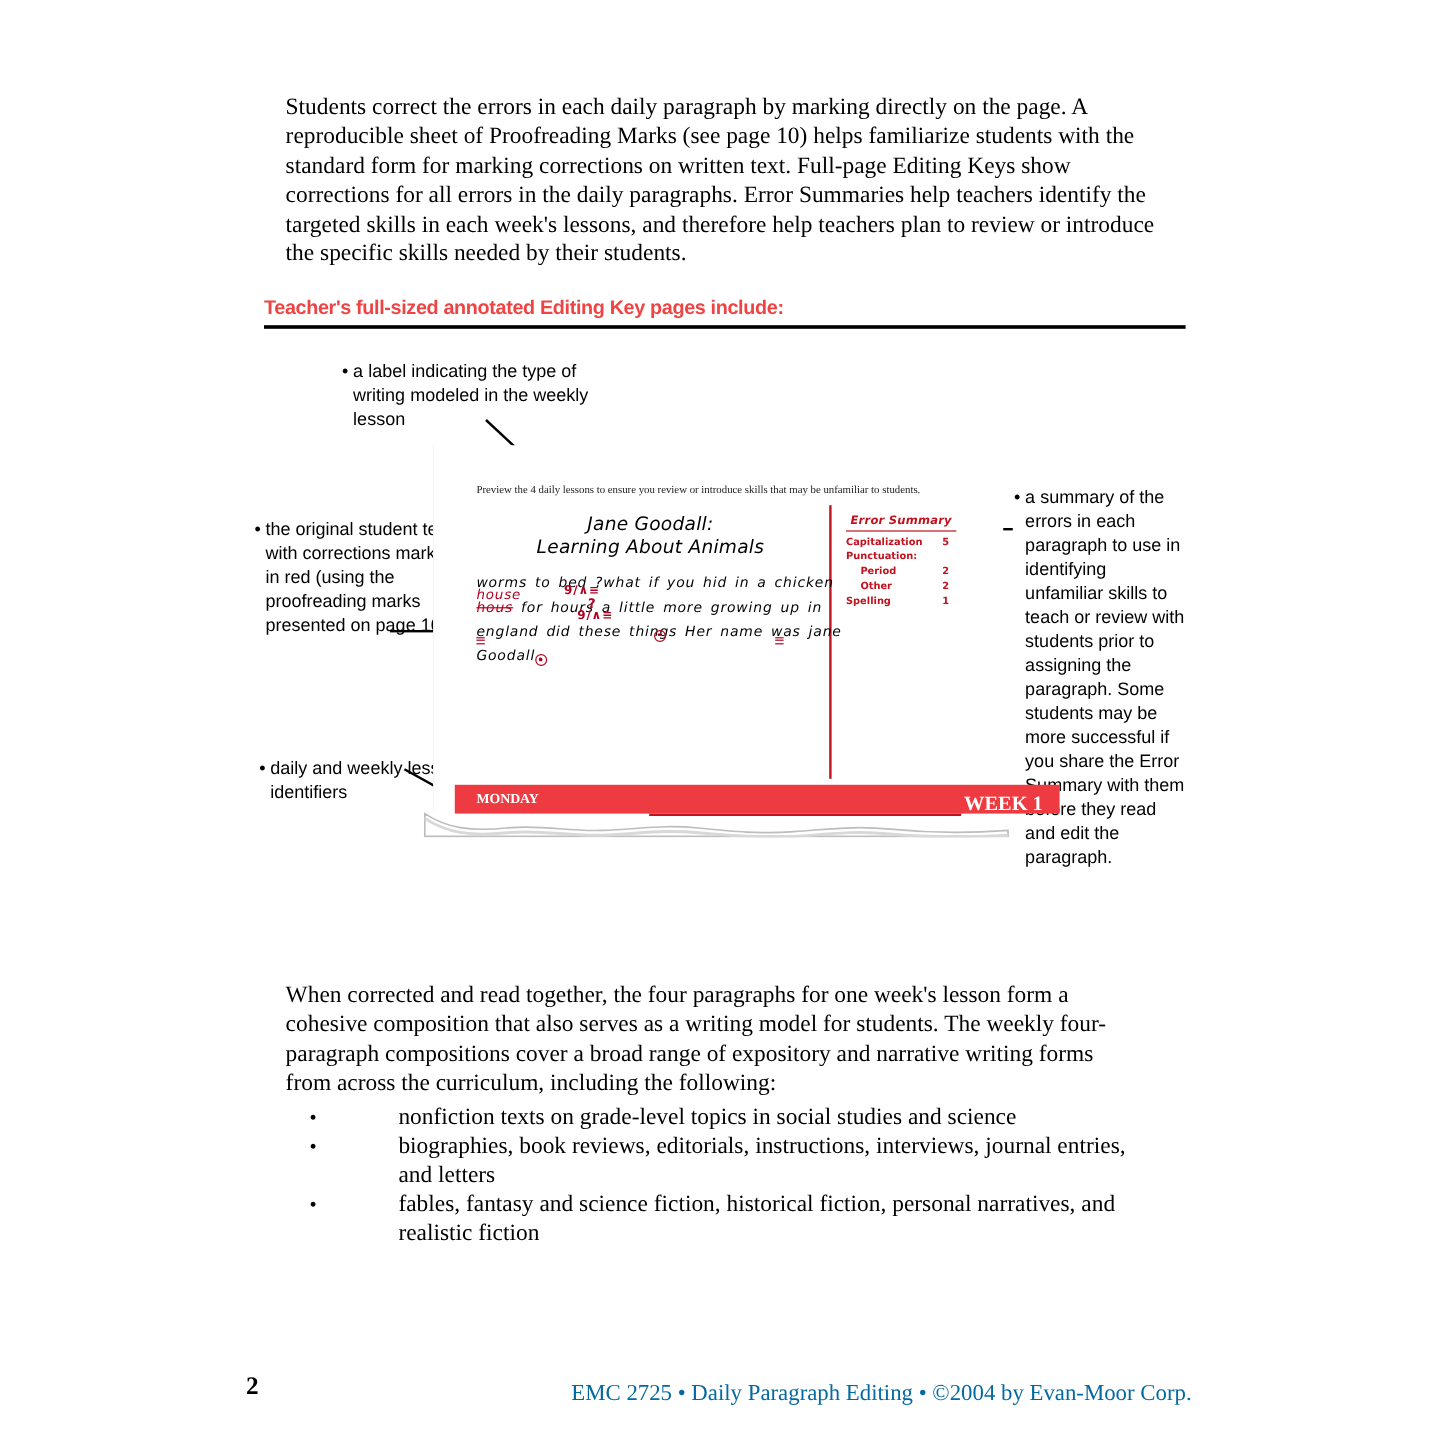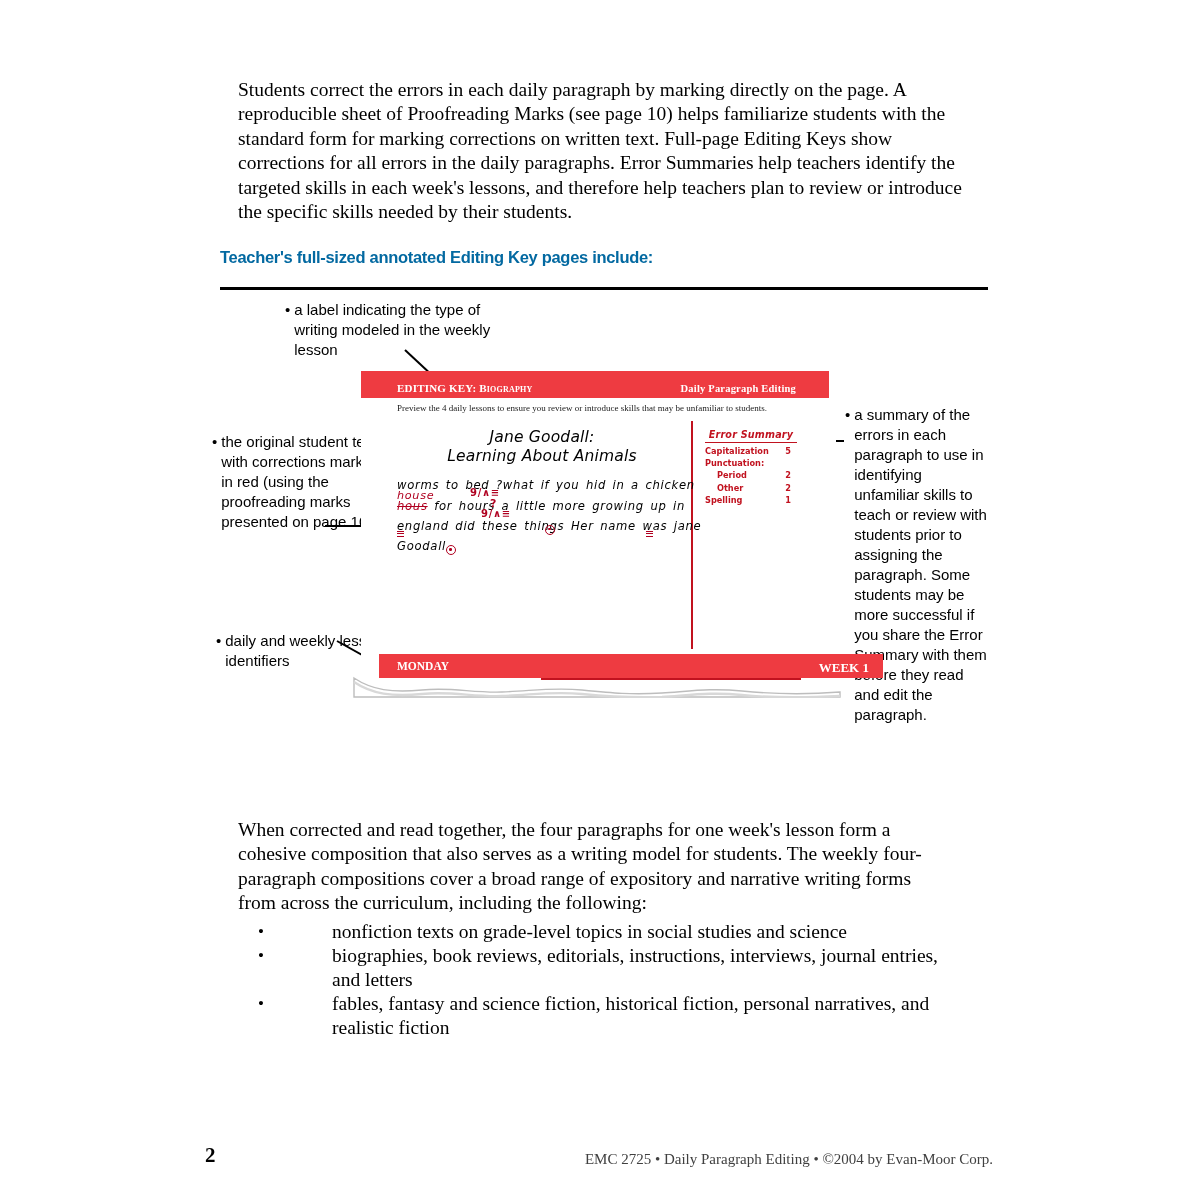--- a/index.html
+++ b/index.html
@@ -33,22 +33,22 @@
     position: absolute;
     left: 220px;
     top: 248px;
     width: 768px;
   }
   .section-head .label {
     font-family: "Liberation Sans", sans-serif;
     font-weight: bold;
     font-size: 16.5px;
     letter-spacing: -0.3px;
-    color: #0369a1;
-    padding-bottom: 20px;
+    color: #ef4444;
+    padding-bottom: 4px;
   }
   .section-head .rule {
     border-top: 3px solid #000;
     width: 768px;
     height: 0;
   }
 
   
   .callout {
     position: absolute;
@@ -278,21 +278,21 @@
     top: 283px;
     width: 504px;
     height: 24px;
     background: #ee3b41;
     color: #fff;
     font-family: "Liberation Serif", serif;
     font-weight: bold;
     font-size: 10.5px;
   }
   .sp-footer .left { position: absolute; left: 18px; top: 6px; font-variant: small-caps; font-size: 11.5px;}
-  .sp-footer .right { position: absolute; right: 14px; top: 6px; font-variant: small-caps; font-size: 13px; margin-left: 44px;}
+  .sp-footer .right { position: absolute; right: 14px; top: 6px; font-variant: small-caps; font-size: 17px; margin-left: 44px;}
   .sp-footer-rule {
     position: absolute;
     left: 180px;
     top: 307px;
     width: 260px;
     height: 1.6px;
     background: #c1121f;
   }
 
   
@@ -343,22 +343,22 @@
     top: 1143px;
     font-family: "Liberation Serif", serif;
     font-weight: bold;
     font-size: 21px;
   }
   .pg-credit {
     position: absolute;
     right: 207px;
     top: 1151px;
     font-family: "Liberation Serif", serif;
-    font-size: 15px;
-    color: #404040;
+    font-size: 19px;
+    color: #0369a1;
   }
 </style>
 </head>
 <body>
 
 <div class="intro">Students correct the errors in each daily paragraph by marking directly on the page. A reproducible sheet of Proofreading Marks (see page 10) helps familiarize students with the standard form for marking corrections on written text. Full-page Editing Keys show corrections for all errors in the daily paragraphs. Error Summaries help teachers identify the targeted skills in each week's lessons, and therefore help teachers plan to review or introduce the specific skills needed by their students.</div>
 
 <div class="section-head">
   <div class="label">Teacher's full-sized annotated Editing Key pages include:</div>
   <div class="rule"></div>
@@ -406,24 +406,20 @@
 <div class="leader" style="left:788px; top:436px; width:56px; height:10px;">
   <div class="line" style="left:6px; top:4px; width:50px;"></div>
   <div class="knob" style="left:2px; top:1px;"></div>
 </div>
 
 <div class="sp-shadow"></div>
 <div class="sp-border-left"></div>
 
 <div class="sample-page">
 
-  <div class="sp-banner">
-    <span class="left">EDITING KEY: Biography</span>
-    <span class="right">Daily Paragraph Editing</span>
-  </div>
 
   <div class="sp-preview">Preview the 4 daily lessons to ensure you review or introduce skills that may be unfamiliar to students.</div>
 
   <div class="sp-divider"></div>
 
   <div class="sp-text">
     <div class="sp-title">Jane Goodall:</div>
     <div class="sp-title">Learning About Animals</div>
 
     <div class="sp-para">

